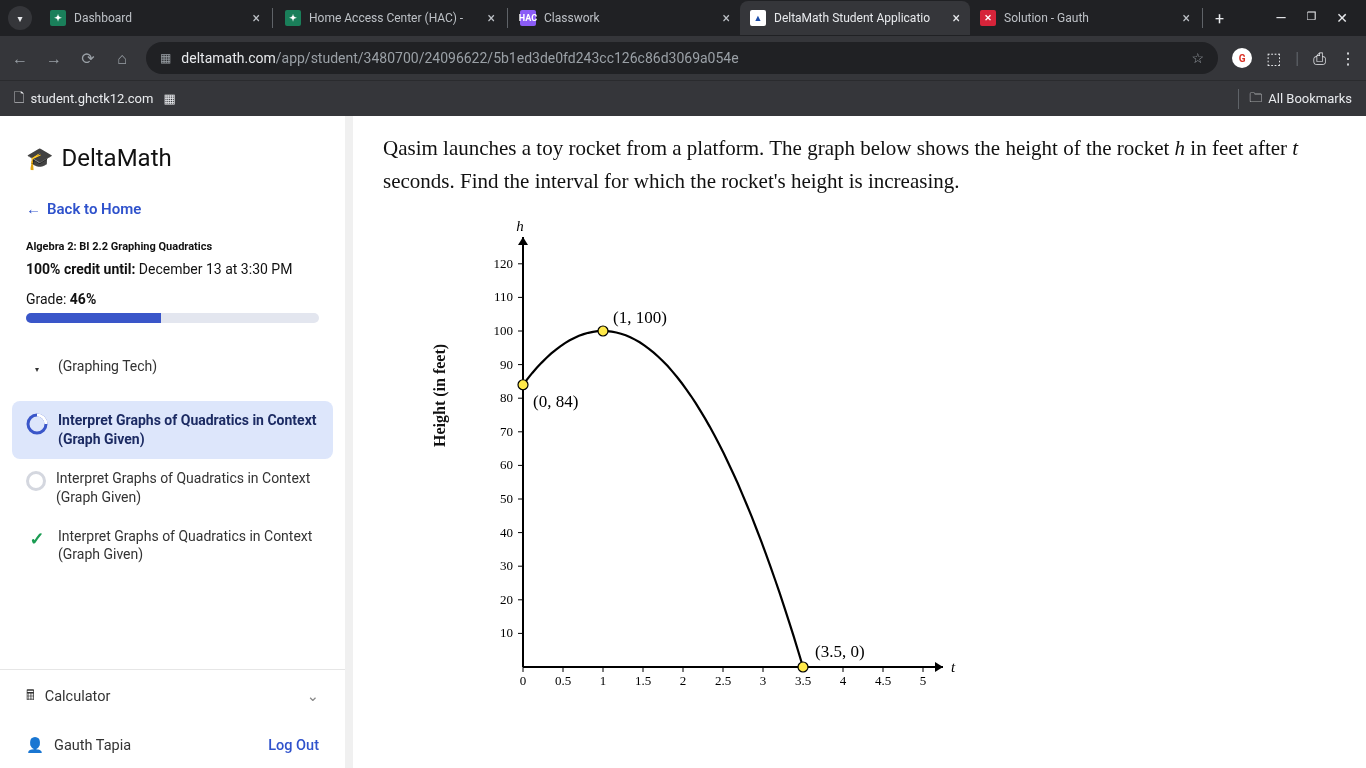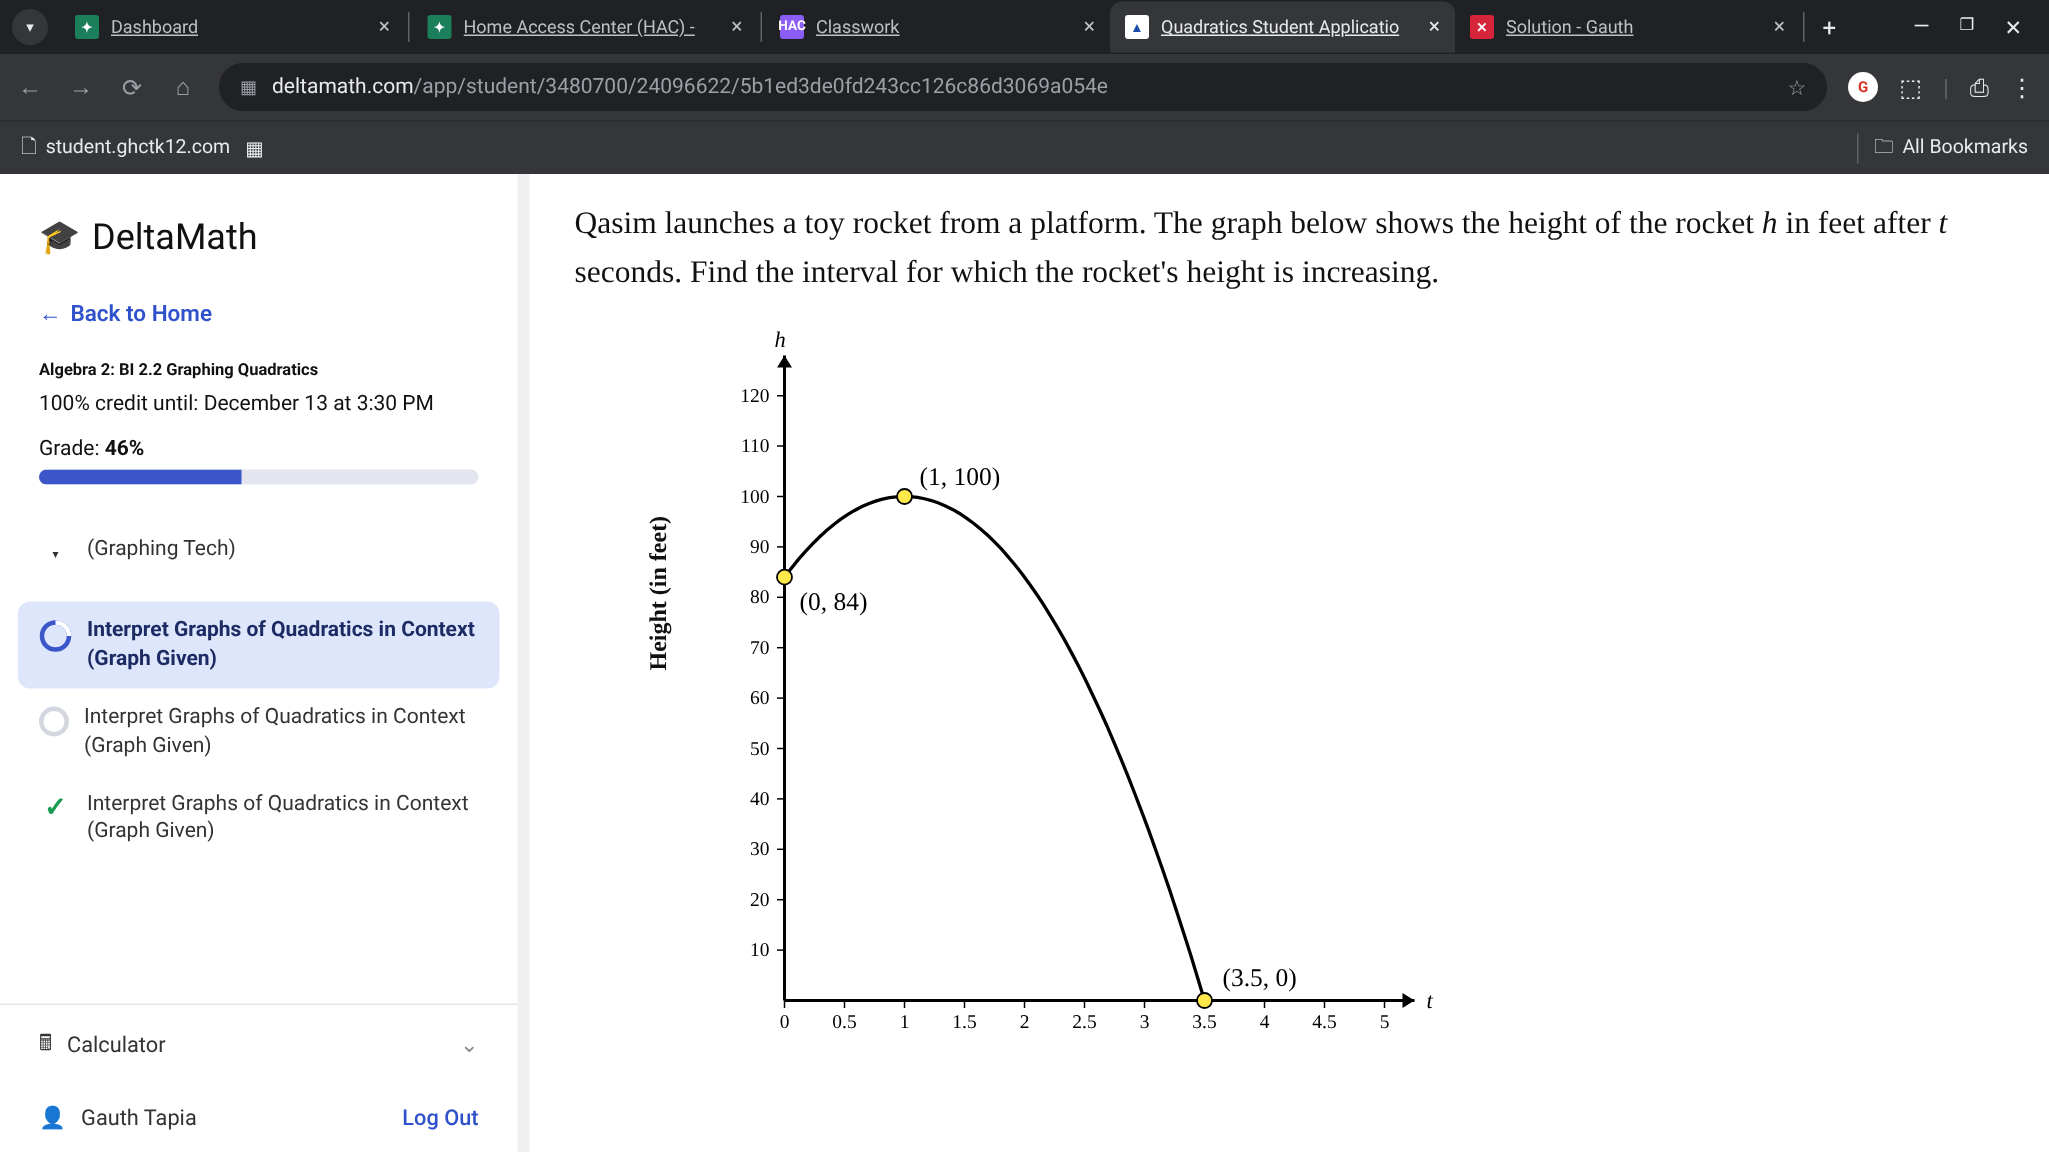--- a/index.html
+++ b/index.html
@@ -4,21 +4,21 @@
 <style>
   * { box-sizing: border-box; margin: 0; padding: 0; }
   body { font-family: -apple-system, BlinkMacSystemFont, "Segoe UI", Roboto, sans-serif; background: #202124; color: #e8eaed; width: 1366px; height: 768px; overflow: hidden; }
   
   
   .tab-strip { height: 36px; background: #202124; display: flex; align-items: center; padding: 0 8px; }
   .tab-dropdown { width: 24px; height: 24px; border-radius: 50%; background: #35363a; display: flex; align-items: center; justify-content: center; font-size: 10px; margin-right: 8px; }
   .tab { display: flex; align-items: center; padding: 0 10px; height: 34px; min-width: 0; max-width: 230px; flex: 1; font-size: 12px; color: #bdc1c6; position: relative; }
   .tab.active { background: #35363a; border-radius: 8px 8px 0 0; color: #e8eaed; }
   .tab .favicon { width: 16px; height: 16px; margin-right: 8px; flex-shrink: 0; border-radius: 2px; display: flex; align-items: center; justify-content: center; font-size: 9px; font-weight: bold; }
-  .tab .title { white-space: nowrap; overflow: hidden; text-overflow: ellipsis; flex: 1; text-decoration: underline; }
+  .tab .title { white-space: nowrap; overflow: hidden; text-overflow: ellipsis; flex: 1; }
   .tab .close { margin-left: 6px; font-size: 14px; flex-shrink: 0; }
   .tab-sep { width: 1px; height: 20px; background: #5f6368; margin: 0 2px; }
   .new-tab { padding: 0 10px; font-size: 16px; }
   .window-controls { margin-left: auto; display: flex; gap: 20px; padding-right: 10px; font-size: 14px; }
   .wc-restore { font-size: 11px; }
   
   .toolbar { height: 44px; background: #35363a; display: flex; align-items: center; padding: 0 10px; gap: 14px; }
   .nav-icon { width: 20px; text-align: center; color: #9aa0a6; font-size: 16px; }
   .url-bar { flex: 1; background: #202124; border-radius: 20px; height: 32px; display: flex; align-items: center; padding: 0 14px; font-size: 14px; color: #9aa0a6; gap: 10px;}
   .url-text { color: #e8eaed; }
@@ -33,21 +33,21 @@
   
   
   .app { background: #f0f0f0; height: calc(768px - 36px - 44px - 36px); display: flex; }
   .sidebar { width: 345px; background: #fff; color: #111; padding: 28px 0 0 0; display: flex; flex-direction: column; }
   .logo { font-size: 24px; font-weight: 400; padding: 0 26px 28px; display:flex;align-items:center;gap:8px;}
   .logo .cap { font-size: 22px; }
   .logo strong { font-weight: 400; }
   .back-link { color: #2f52cc; font-weight: 600; font-size: 15px; padding: 0 26px 22px; display:flex;align-items:center;gap:6px; }
   .assign-title { font-weight: 700; font-size: 11px; padding: 0 26px 8px; }
   .credit-line { font-size: 14px; padding: 0 26px 14px; }
-  .credit-line .bold { font-weight: 400; }
+  .credit-line .bold { font-weight: 700; }
   .grade-line { font-size: 14px; padding: 0 26px 6px; }
   .grade-line .bold { font-weight: 700; }
   .progress-track { margin: 0 26px 18px; height: 10px; background: #e3e6ef; border-radius: 6px; overflow: hidden; }
   .progress-fill { height: 100%; background: #3a56c9; width: 46%; }
   
   .task-list { padding: 6px 12px; }
   .task { display: flex; align-items: flex-start; gap: 10px; padding: 10px 14px; border-radius: 8px; font-size: 14px; color: #333; line-height: 1.35; min-height: 54px;}
   .task .status { width: 22px; height: 22px; flex-shrink: 0; display:flex;align-items:center;justify-content:center; margin-top: 2px;}
   .task.partial .status { color: #333; font-size: 8px;}
   .task.active { background: #dde6fb; font-weight: 700; color: #1c2b63;}
@@ -89,21 +89,21 @@
     <span class="close">×</span>
   </div>
   <div class="tab-sep"></div>
   <div class="tab">
     <span class="favicon" style="background:#8b5cf6;color:#fff">HAC</span>
     <span class="title">Classwork</span>
     <span class="close">×</span>
   </div>
   <div class="tab active">
     <span class="favicon" style="background:#fff;color:#1a4ba8">▲</span>
-    <span class="title">Quadratics Student Applicatio</span>
+    <span class="title">DeltaMath Student Applicatio</span>
     <span class="close">×</span>
   </div>
   <div class="tab">
     <span class="favicon" style="background:#d6243a;color:#fff">✕</span>
     <span class="title">Solution - Gauth</span>
     <span class="close">×</span>
   </div>
   <div class="tab-sep"></div>
   <div class="new-tab">+</div>
   <div class="window-controls">

